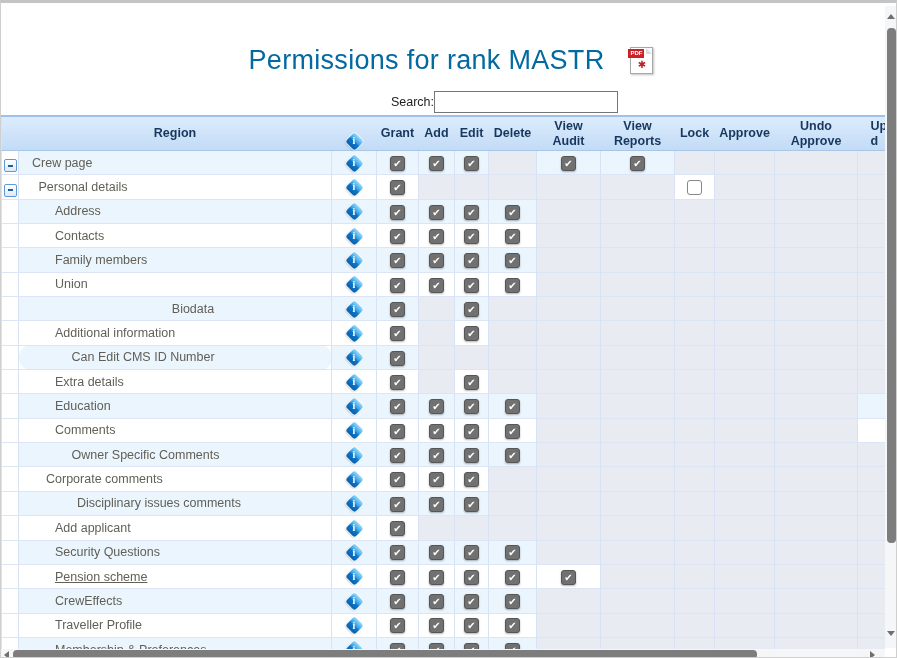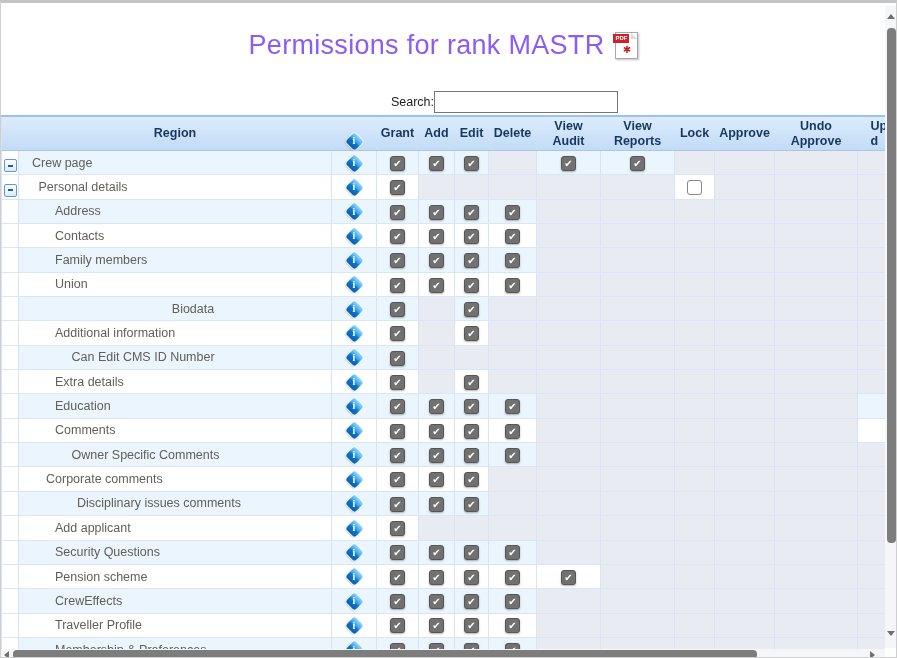--- a/index.html
+++ b/index.html
@@ -3,21 +3,21 @@
 <meta charset="utf-8">
 <style>
   html,body{margin:0;padding:0;background:#fff;}
   .window{position:relative;width:897px;height:658px;box-sizing:border-box;background:#fff;
     border:1px solid #cfcfcf;border-top:3px solid #c4c4c4;overflow:hidden;
     font-family:"Liberation Sans",sans-serif;}
 
   
   .title-wrap{position:absolute;top:26px;left:0;width:884px;display:flex;align-items:center;
     justify-content:center;gap:10px;}
-  .page-title{margin:1px;font-size:27px;font-weight:300;color:#8b5cf6;letter-spacing:.3px;}
+  .page-title{margin:16px;font-size:27px;font-weight:300;color:#0369a1;letter-spacing:.3px;}
   .pdf{position:relative;width:21px;height:25px;background:#fff;border:1px solid #a8a8a8;
     display:inline-block;box-shadow:1px 1px 2px rgba(0,0,0,.25);}
   .pdf-band{position:absolute;top:1px;left:-3px;width:16px;height:9px;background:#ce2029;color:#fff;
     font-size:6px;font-weight:bold;text-align:center;line-height:9px;}
   .pdf-fold{position:absolute;top:0;right:0;width:0;height:0;
     border-top:6px solid #ffffff;border-left:6px solid #dcdcdc;}
   .pdf-mark{position:absolute;bottom:3px;left:50%;transform:translateX(-50%);
     color:#c32026;font-size:10px;line-height:10px;}
 
   
@@ -307,21 +307,21 @@
             <td class="dis"></td>
             <td class="dis"></td>
             <td class="dis"></td>
             <td class="dis"></td>
             <td class="dis"></td>
           </tr>
           <tr class="s-blue">
     <td class="c-icon">
       
     </td>
-    <td class="c-region stripe" style="padding-left: 52.5px;">
+    <td class="c-region stripe" style="padding-left: 52.5px; border-radius: 12px;">
       <span class="rlabel">Can Edit CMS ID Number</span>
     </td>
     <td class="c-info stripe">
       <span class="diamond"><i>i</i></span>
     </td>
   <td class="stripe"><span class="cb on">✔</span></td>
             <td class="dis"></td>
             <td class="dis"></td>
             <td class="dis"></td>
             <td class="dis"></td>
@@ -496,21 +496,21 @@
             <td class="dis"></td>
             <td class="dis"></td>
             <td class="dis"></td>
             <td class="dis"></td>
             <td class="dis"></td>
           </tr>
           <tr class="s-white">
     <td class="c-icon">
       
     </td>
-    <td class="c-region stripe" style="padding-left: 36px;">
+    <td class="c-region stripe" style="padding-left: 36px; text-decoration: underline;">
       <span class="rlabel">Pension scheme</span>
     </td>
     <td class="c-info stripe">
       <span class="diamond"><i>i</i></span>
     </td>
   <td class="stripe"><span class="cb on">✔</span></td>
             <td class="stripe"><span class="cb on">✔</span></td>
             <td class="stripe"><span class="cb on">✔</span></td>
             <td class="stripe"><span class="cb on">✔</span></td>
             <td class="stripe"><span class="cb on">✔</span></td>

